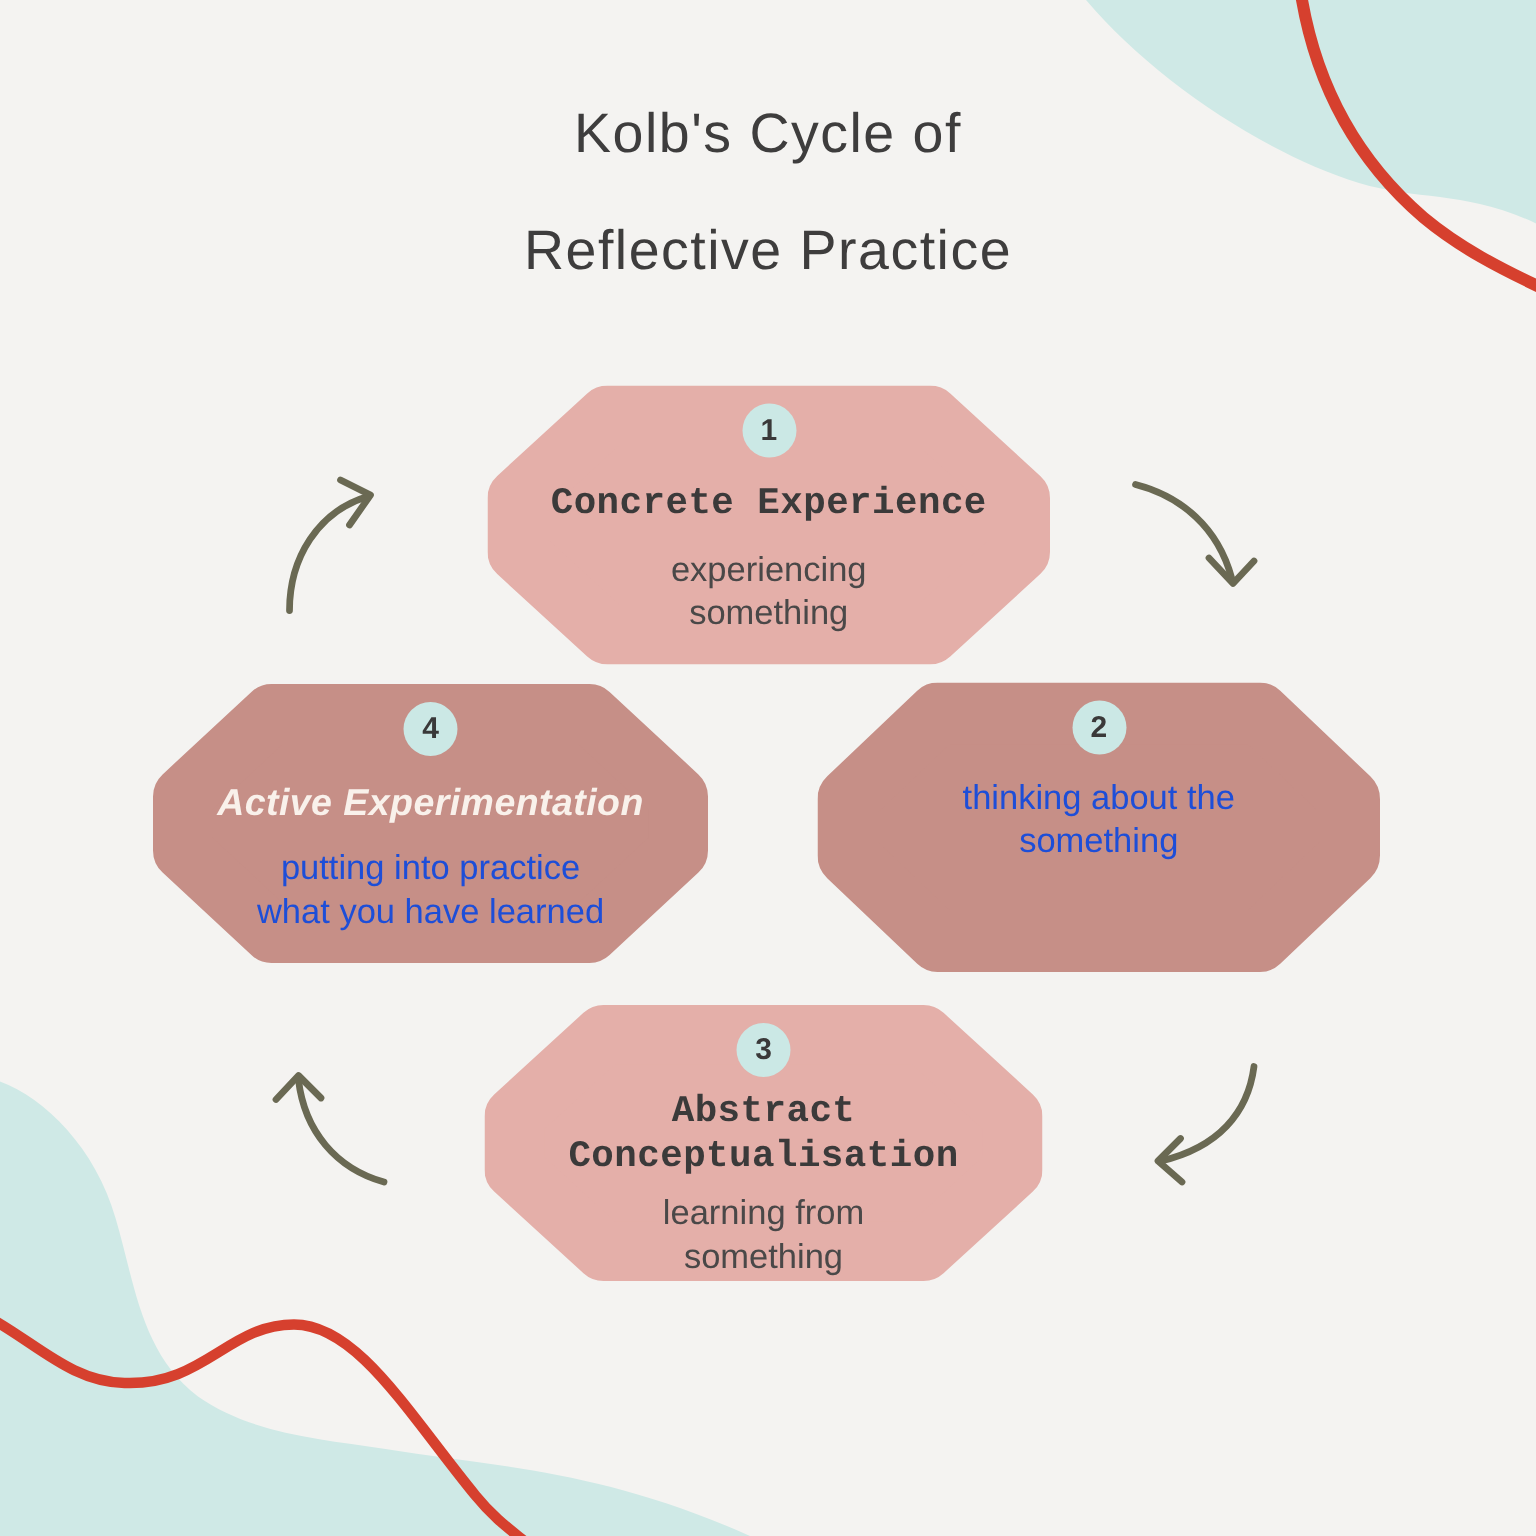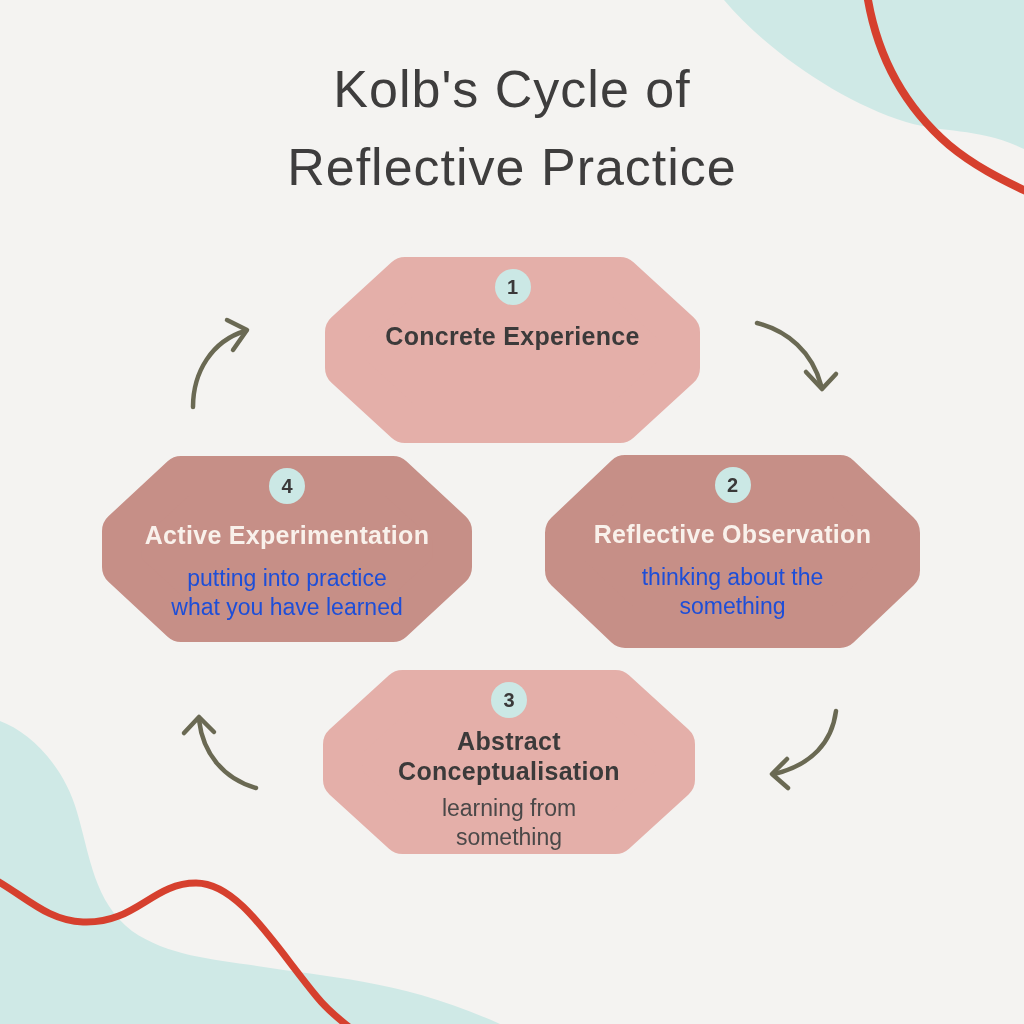--- a/index.html
+++ b/index.html
@@ -20,21 +20,21 @@
   svg.decor  { z-index: 0; }
   svg.arrows { z-index: 3; }
 
   .page-title {
     position: absolute;
     z-index: 2;
     left: 0; top: 50px;
     width: 100%;
     margin: 0;
     text-align: center;
-    font-size: 52px;
+    font-size: 37px;
     line-height: 78px;
     font-weight: 400;
     letter-spacing: 1px;
     color: #3e3d3d;
     white-space: pre-line;
   }
 
   .card {
     position: absolute;
     z-index: 2;
@@ -73,23 +73,23 @@
     letter-spacing: 0.3px;
     white-space: pre-line;
   }
   .card-desc {
     margin: 14px 0 0 0;
     font-size: 23px;
     line-height: 29px;
     font-weight: 400;
     white-space: pre-line;
   }
-  .card.light .card-title { color: #3b3a3a; }
+  .card.light .card-title { color: #3b3a3a; font-family: Liberation Mono, monospace; }
   .card.light .card-desc  { color: #4a4848; }
-  .card.dark  .card-title { color: #f9f1eb; }
+  .card.dark  .card-title { color: #f9f1eb; font-style: italic; }
   .card.dark  .card-desc  { color: #1d4ed8; }
 
   .card-1 { left: 325px; top: 257px; width: 375px; height: 186px; }
   .card-2 { left: 545px; top: 455px; width: 375px; height: 193px; }
   .card-3 { left: 323px; top: 670px; width: 372px; height: 184px; }
   .card-4 { left: 102px; top: 456px; width: 370px; height: 186px; }
   .card-3 .card-title { margin-top: 8px; }
   .card-3 .card-desc  { margin-top: 8px; }
 
   .arrow-path {
@@ -118,30 +118,31 @@
 Reflective Practice</h1>
 
   <div class="card card-1 light">
     <svg class="blob blob-light" viewBox="0 0 375 186" preserveAspectRatio="none">
       <polygon points="80,20 295,20 355,75 355,111 295,166 80,166 20,111 20,75"></polygon>
     </svg>
     <div class="badge">
       <span>1</span>
     </div>
     <h2 class="card-title">Concrete Experience</h2>
+    <p class="card-desc">experiencing
+something</p>
   </div>
 
   <div class="card card-2 dark">
     <svg class="blob blob-dark" viewBox="0 0 375 186" preserveAspectRatio="none">
       <polygon points="80,20 295,20 355,75 355,111 295,166 80,166 20,111 20,75"></polygon>
     </svg>
     <div class="badge">
       <span>2</span>
     </div>
-    <h2 class="card-title">Reflective Observation</h2>
     <p class="card-desc">thinking about the
 something</p>
   </div>
 
   <div class="card card-3 light">
     <svg class="blob blob-light" viewBox="0 0 375 186" preserveAspectRatio="none">
       <polygon points="80,20 295,20 355,75 355,111 295,166 80,166 20,111 20,75"></polygon>
     </svg>
     <div class="badge">
       <span>3</span>

